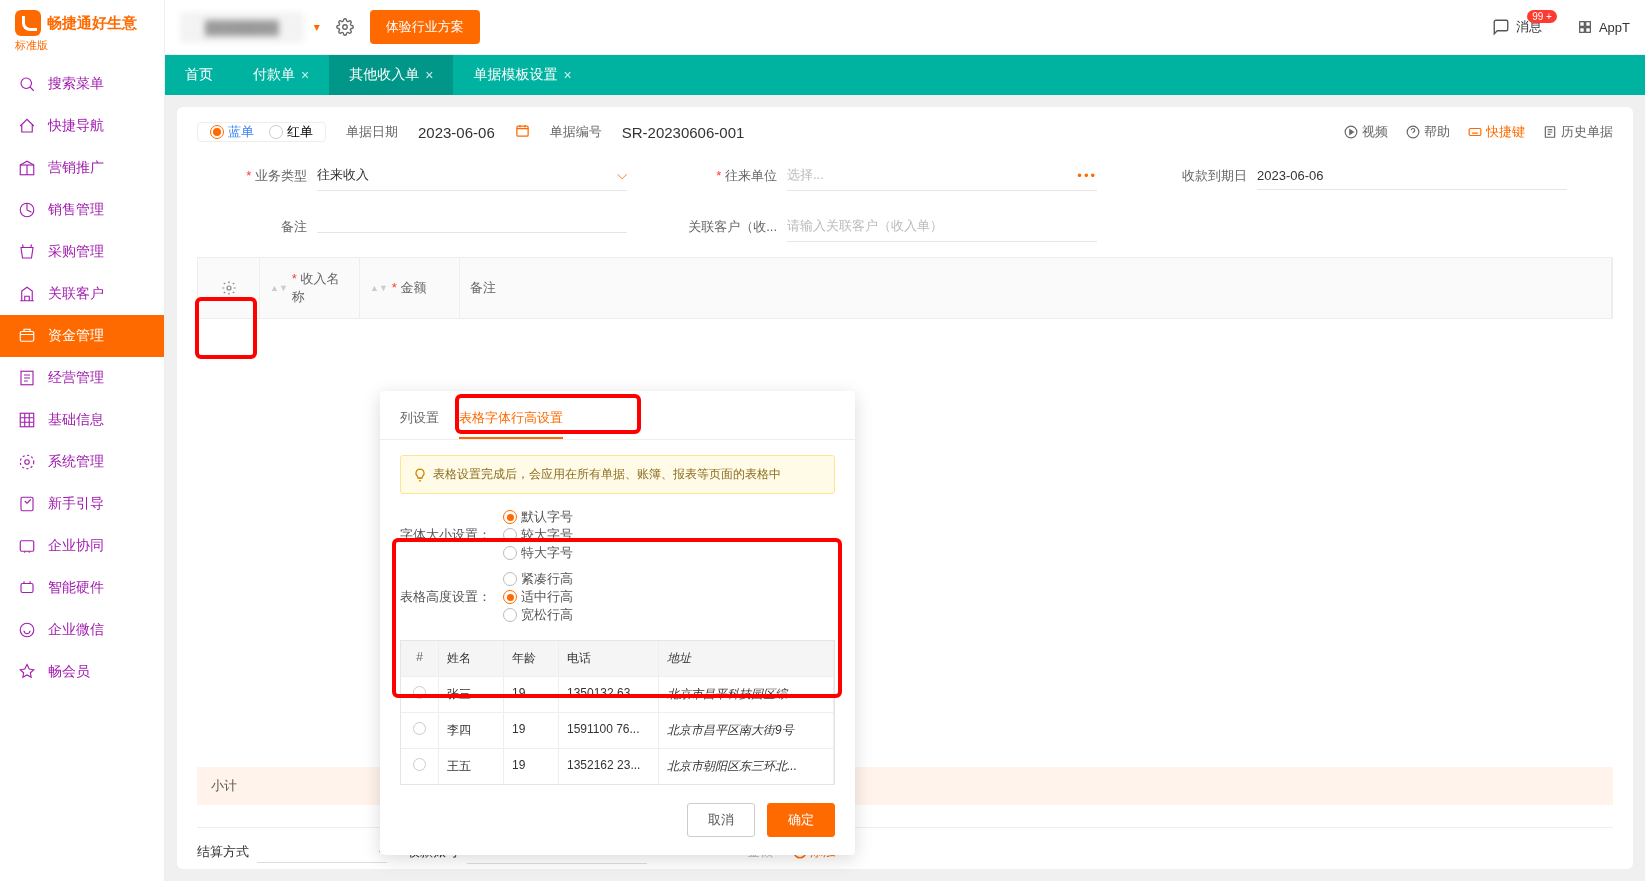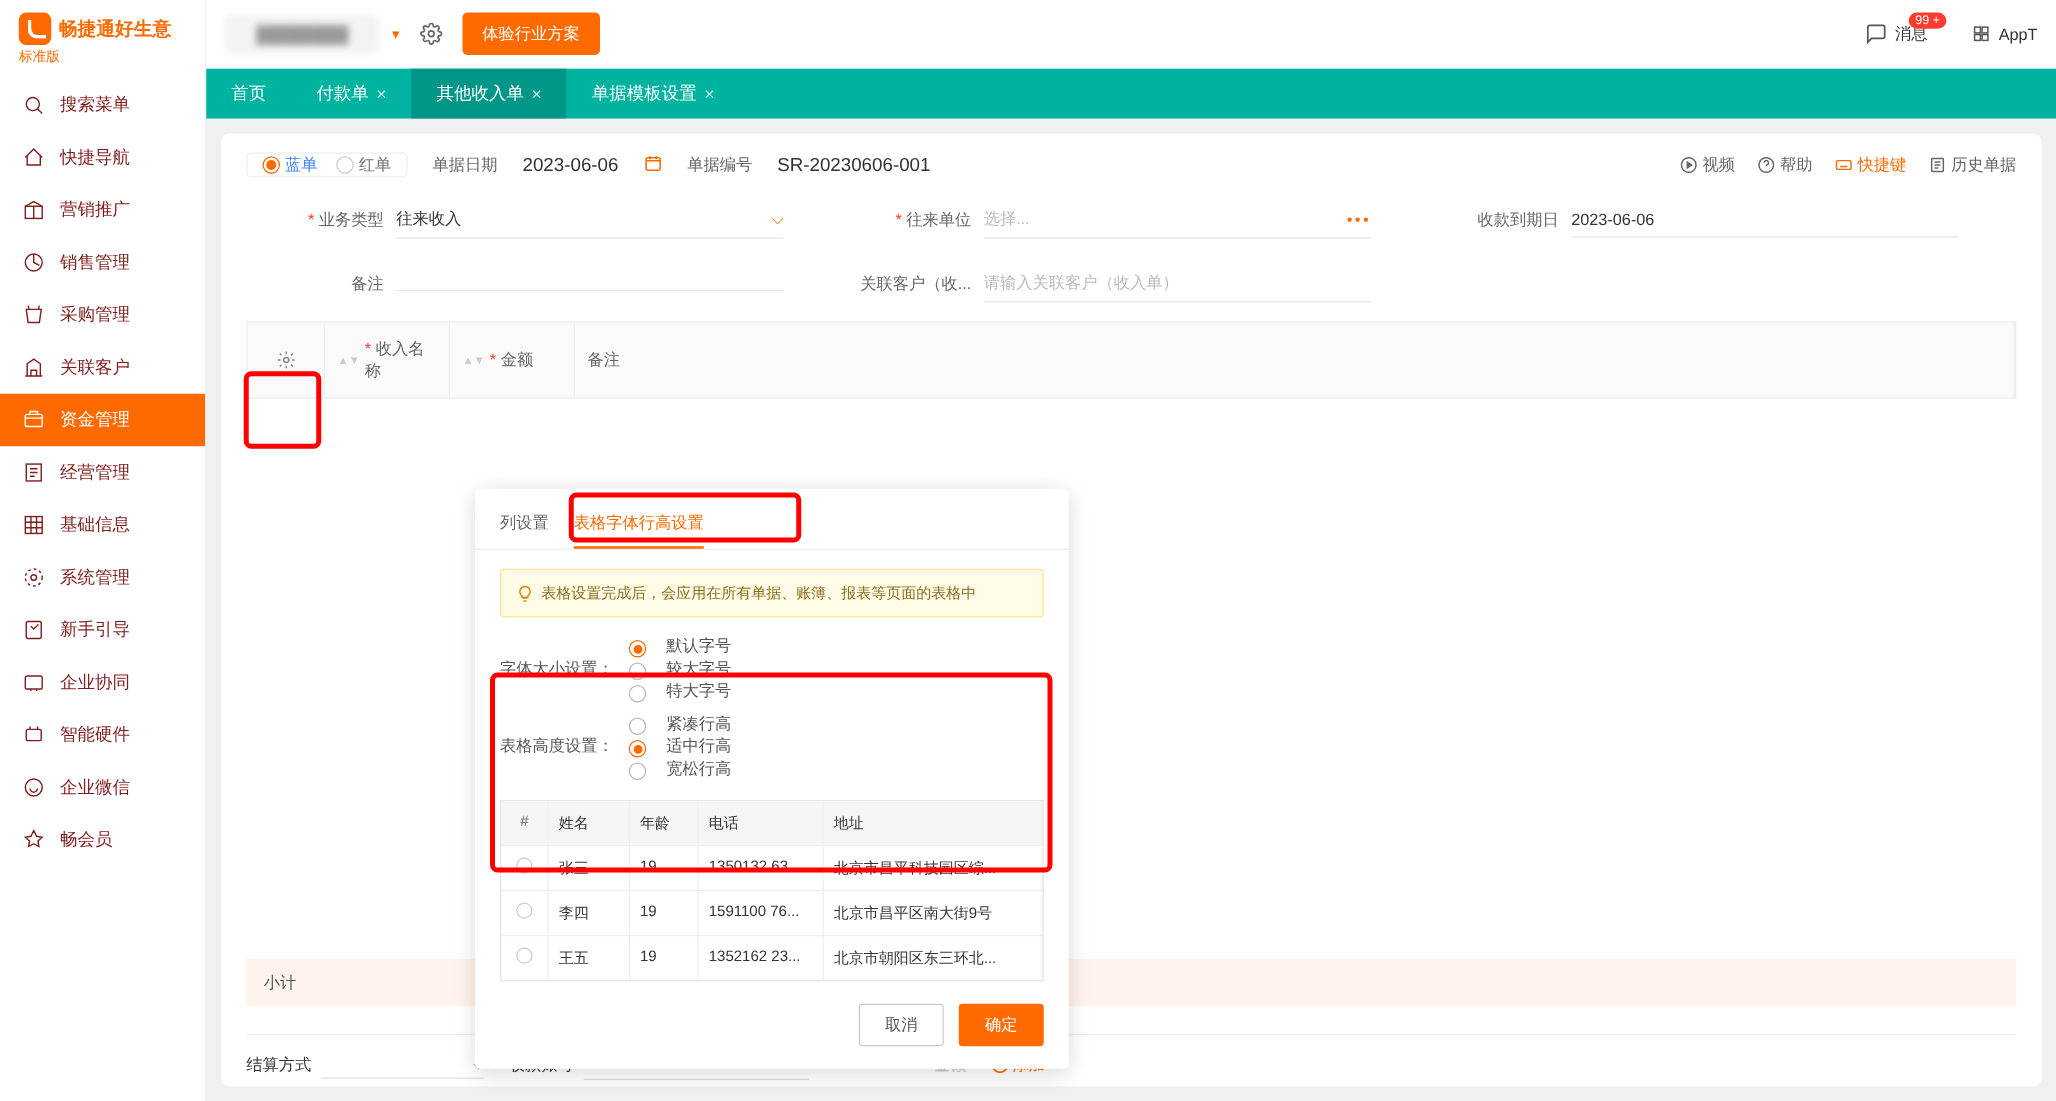--- a/index.html
+++ b/index.html
@@ -8,21 +8,21 @@
 
 
 .sidebar { width: 165px; background: #fff; border-right: 1px solid #eee; display: flex; flex-direction: column; }
 .logo-area { padding: 10px 15px; display: flex; flex-direction: column; }
 .logo-row { display: flex; align-items: center; gap: 6px; }
 .logo-icon { width: 26px; height: 26px; background: #ff6a00; border-radius: 6px; position: relative; }
 .logo-icon::after { content: ""; position: absolute; left: 7px; top: 6px; width: 12px; height: 12px; border: 3px solid #fff; border-top: none; border-right: none; border-radius: 0 0 0 8px; }
 .logo-text { color: #ff6a00; font-weight: bold; font-size: 15px; }
 .logo-sub { color: #ff6a00; font-size: 11px; margin-top: 2px; }
 .side-nav { list-style: none; }
-.side-nav li { display: flex; align-items: center; padding: 12px 18px; gap: 12px; cursor: pointer; font-size: 14px; color: #7f1d1d; }
+.side-nav li { display: flex; align-items: center; padding: 12px 18px; gap: 12px; cursor: pointer; font-size: 14px; color: #a21caf; }
 .side-nav li.active { background: #ff6a00; color: #fff; }
 .side-icon { width: 18px; height: 18px; display: inline-flex; align-items: center; justify-content: center; }
 .side-icon svg { width: 18px; height: 18px; stroke: currentColor; fill: none; stroke-width: 1.5; }
 
 
 .main { flex: 1; display: flex; flex-direction: column; background: #fff; }
 .topbar { height: 55px; display: flex; align-items: center; padding: 0 15px; gap: 10px; border-bottom: 1px solid #eee; }
 .company-select { background: #f3f3f3; padding: 8px 25px; border-radius: 4px; color: #999; display: flex; align-items: center; gap: 8px; filter: blur(3px); }
 .company-chevron { color: #ff6a00; font-size: 12px; }
 .gear-btn { width: 30px; height: 30px; display: flex; align-items: center; justify-content: center; cursor: pointer; color: #666; }
@@ -78,34 +78,34 @@
 .rb-tab { left: 75px; top: 108px; width: 186px; height: 40px; }
 .rb-table { left: 32px; top: 255px; width: 432px; height: 165px; }
 
 
 .popup { position: absolute; left: 215px; top: 296px; width: 475px; background: #fff; box-shadow: 0 4px 18px rgba(0,0,0,.15); border-radius: 4px; z-index: 40; }
 .popup-tabs { display: flex; padding: 12px 20px 0; gap: 20px; border-bottom: 1px solid #eee; }
 .ptab { padding: 6px 0 10px; cursor: pointer; color: #666; }
 .ptab.active { color: #ff6a00; border-bottom: 2px solid #ff6a00; }
 .tip-banner { margin: 15px 20px 10px; background: #fffbe6; border: 1px solid #ffe58f; padding: 10px 12px; border-radius: 3px; color: #8c6d1f; font-size: 12px; display: flex; align-items: center; gap: 6px; }
 .settings-row { padding: 4px 20px; display: flex; align-items: center; gap: 12px; font-size: 13px; color: #555; }
-.radio2 { display: flex; align-items: flex-end; gap: 16px; cursor: pointer; }
+.radio2 { display: flex; align-items: center; gap: 4px; cursor: pointer; }
 .r2c { width: 14px; height: 14px; border: 1px solid #bbb; border-radius: 50%; display: inline-flex; align-items: center; justify-content: center; }
 .r2c.on { border-color: #ff6a00; }
 .r2c.on::after { content: ""; width: 7px; height: 7px; background: #ff6a00; border-radius: 50%; }
 
 .sample-table { margin: 12px 20px 0; border: 1px solid #e5e5e5; }
 .st-head { display: flex; background: #f5f5f5; }
 .st-head > div, .st-row > div { padding: 9px 8px; font-size: 12px; border-right: 1px solid #eee; }
 .st-row { display: flex; border-top: 1px solid #eee; }
 .c-chk { width: 38px; text-align: center; }
 .c-name { width: 65px; }
 .c-age { width: 55px; }
 .c-phone { width: 100px; }
-.c-addr { flex: 1; white-space: nowrap; overflow: hidden; text-overflow: ellipsis; }
+.c-addr { flex: 1; white-space: nowrap; overflow: hidden; text-overflow: ellipsis; font-style: italic; }
 .chk-circle { width: 13px; height: 13px; border: 1px solid #ccc; border-radius: 50%; display: inline-block; }
 .st-head .c-chk { color: #666; }
 
 .popup-footer { display: flex; justify-content: flex-end; gap: 12px; padding: 18px 20px; }
 .btn { padding: 7px 20px; border-radius: 3px; cursor: pointer; font-size: 13px; }
 .btn-default { border: 1px solid #ccc; background: #fff; color: #555; }
 .btn-primary { background: #ff6a00; color: #fff; border: 1px solid #ff6a00; }
 
 
 .subtotal { position: absolute; left: 20px; right: 20px; top: 660px; background: #fff3eb; display: flex; padding: 10px 14px; }
@@ -323,21 +323,21 @@
       <div class="panel">
 
         <div class="form-row1">
           <div class="radio-group">
             <span class="radio-item">
               <span class="radio-circle sel"></span>
                 <span class="blue-text">蓝单</span>
             </span>
             <span class="radio-item">
               <span class="radio-circle"></span>
-                <span style="color:#737373">红单</span>
+                <span style="color:#000000">红单</span>
             </span>
           </div>
           <span class="field-label">单据日期</span>
           <span class="date-val">2023-06-06</span>
           <span class="cal-icon">
             <svg width="15" height="15" viewBox="0 0 24 24" fill="none" stroke="#ff6a00" stroke-width="2">
                 <rect x="3" y="5" width="18" height="16" rx="2"></rect>
                 <path d="M3 9h18M8 3v4M16 3v4"></path>
               </svg>
           </span>

